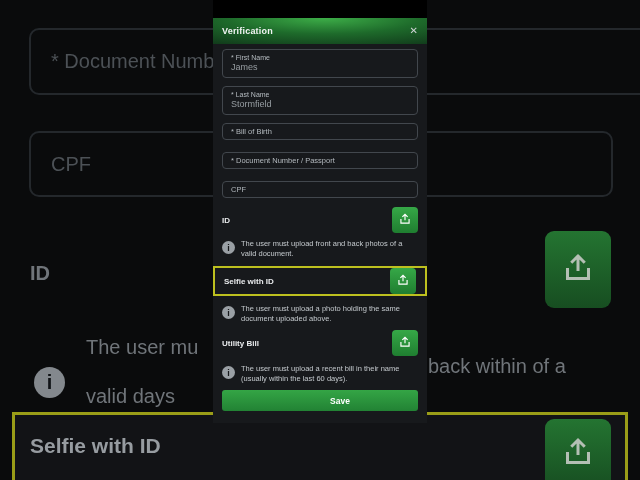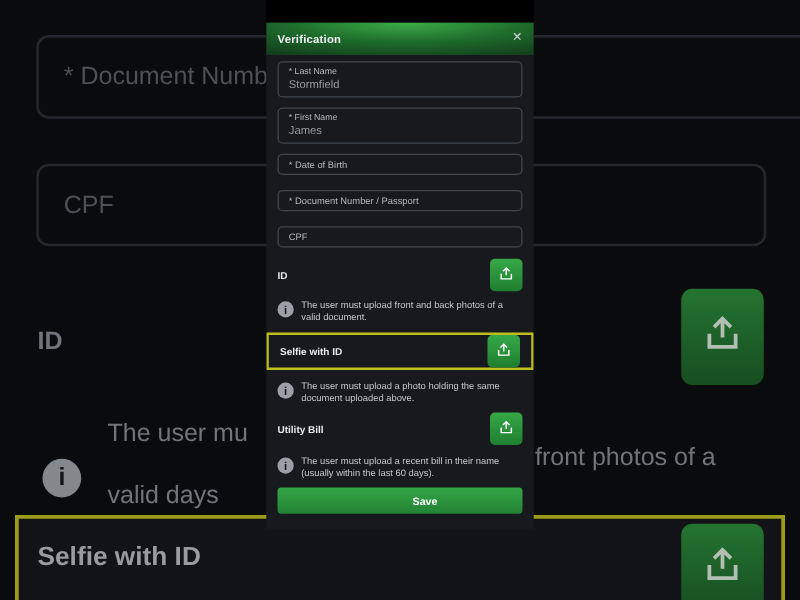--- a/index.html
+++ b/index.html
@@ -88,21 +88,21 @@
 
   <div class="bg-el bg-box bg-doc">
     <span>* Document Numb</span>
   </div>
   <div class="bg-el bg-box bg-cpf">
     <span>CPF</span>
   </div>
   <div class="bg-el bg-id-label">ID</div>
   <div class="bg-el bg-info-icon">i</div>
   <div class="bg-el bg-line bg-l1a">The user mu</div>
-  <div class="bg-el bg-line bg-l1b">front photos of a</div>
+  <div class="bg-el bg-line bg-l1b">back within of a</div>
   <div class="bg-el bg-line bg-l2">valid days</div>
   <div class="bg-el bg-upload bg-up1">
     <span>
       <svg viewBox="0 0 24 24" fill="none" stroke="#b4bfb4" stroke-width="2">
         <path d="M5 12v7h14v-7"></path>
           <path d="M12 14V4M7.5 8.5 12 4l4.5 4.5"></path>
       </svg>
     </span>
   </div>
   <div class="bg-el bg-selfie-box"></div>
@@ -118,32 +118,32 @@
   <div class="bg-el top-strip"></div>
 
   <div class="modal">
     <div class="m-header">
       <span class="m-title">Verification</span>
       <span class="m-close">✕</span>
     </div>
 
     <div class="m-body">
 
+      <div class="field labeled">
+        <span class="f-label">* First Name</span>
+        <span class="f-value">James</span>
+      </div>
+
       <div class="field labeled mb15">
         <span class="f-label">* Last Name</span>
         <span class="f-value">Stormfield</span>
       </div>
 
-      <div class="field labeled">
-        <span class="f-label">* First Name</span>
-        <span class="f-value">James</span>
-      </div>
-
       <div class="field plain mb12">
-        <span class="f-ph">* Date of Birth</span>
+        <span class="f-ph">* Bill of Birth</span>
       </div>
 
       <div class="field plain mb12">
         <span class="f-ph">* Document Number / Passport</span>
       </div>
 
       <div class="field plain mb9">
         <span class="f-ph">CPF</span>
       </div>
 

